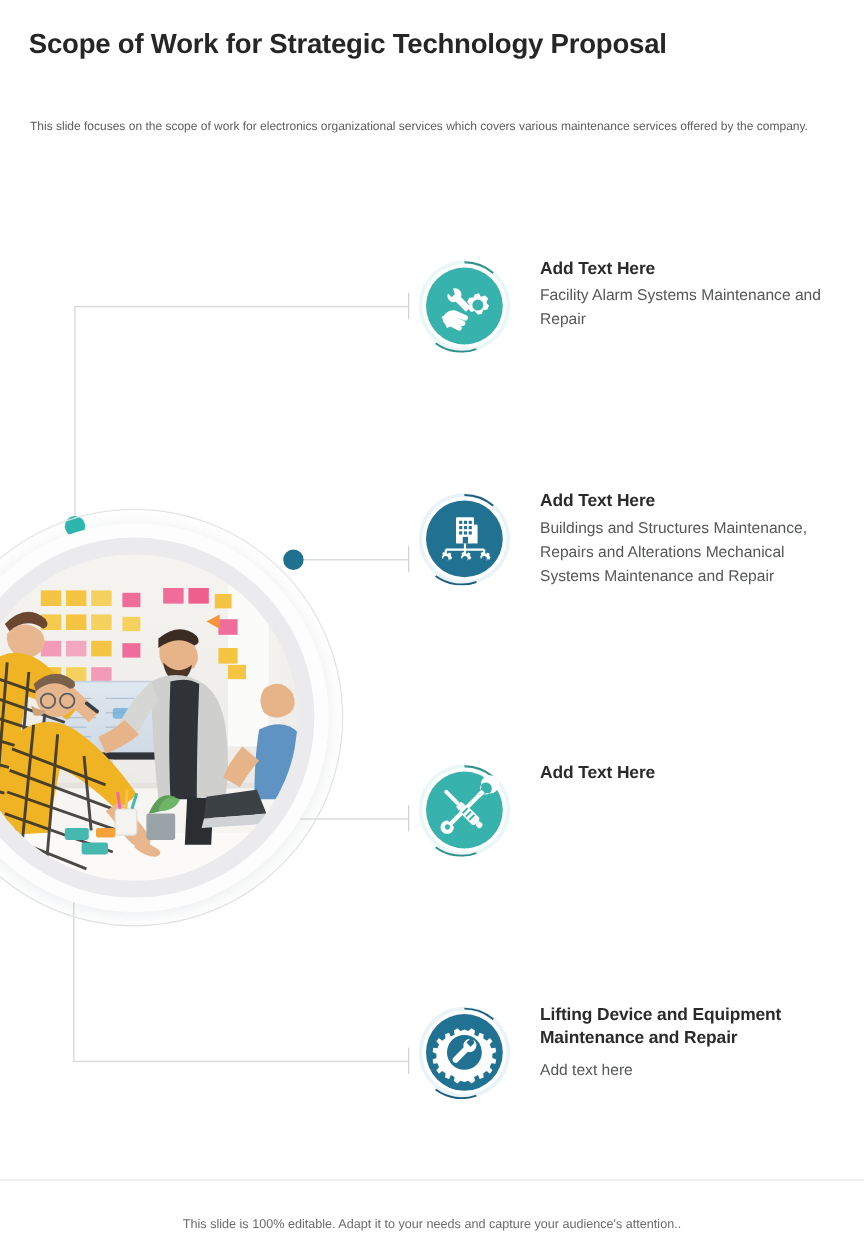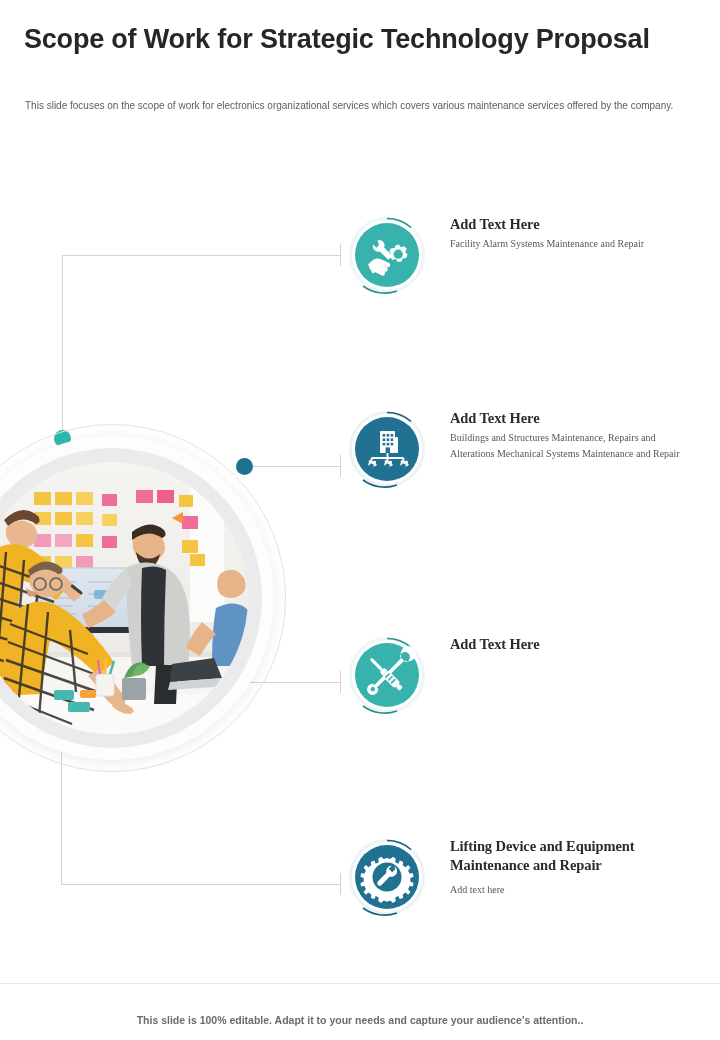--- a/index.html
+++ b/index.html
@@ -9,37 +9,37 @@
     font-family:"Liberation Sans", sans-serif;
     position:relative;
     overflow:hidden;
     -webkit-font-smoothing:antialiased;
   }
   .slide{position:absolute;inset:0;}
 
   
   .title{
     position:absolute;left:24px;top:22px;width:650px;
-    font-size:27px;line-height:1.28;
+    font-size:23px;line-height:1.28;
     font-weight:bold;color:#262626;
     letter-spacing:-0.2px;
   }
   .subtitle{
     position:absolute;left:25px;top:99px;width:655px;
     font-size:10px;line-height:1.45;color:#5d5d5d;
   }
 
   
   .footer-line{
     position:absolute;left:0;top:983px;width:720px;height:1px;
     background:#e9e9e9;
   }
   .footer-text{
     position:absolute;left:0;top:1014px;width:720px;
-    text-align:center;font-size:10.5px;color:#6b6b6b;font-weight:bold;
+    text-align:center;font-size:10.5px;color:#6b6b6b;
   }
 
   
   .conn{position:absolute;background:#d2d4d6;}
   .conn-h{height:1px;}
   .conn-v{width:1px;}
   .tick{position:absolute;width:1px;height:22px;background:#cfd1d3;}
   .dot{position:absolute;border-radius:50%;}
 
   
@@ -78,27 +78,27 @@
   }
   .badge .arcs{position:absolute;left:0;top:0;width:78px;height:78px;}
   .badge .disc{
     position:absolute;left:7px;top:7px;width:64px;height:64px;
     border-radius:50%;
   }
   .badge .glyph{
     position:absolute;left:7px;top:7px;width:64px;height:64px;
   }
   .badge .glyph svg{display:block;width:64px;height:64px;}
-  .txt{position:absolute;left:102px;top:-1px;width:250px;font-family:Liberation Serif, serif;}
+  .txt{position:absolute;left:102px;top:-1px;width:250px;}
   .head{
     font-size:14.5px;font-weight:bold;color:#2b2b2b;
     line-height:1.34;letter-spacing:-0.1px;
   }
   .body{
-    font-size:10px;color:#555759;line-height:1.52;margin-top:2px;
+    font-size:13px;color:#555759;line-height:1.52;margin-top:2px;
   }
 </style>
 </head>
 <body>
 
 <div class="slide">
 
   <div class="title">Scope of Work for Strategic Technology Proposal</div>
   <div class="subtitle">This slide focuses on the scope of work for electronics organizational services which covers various maintenance services offered by the company.</div>
 

